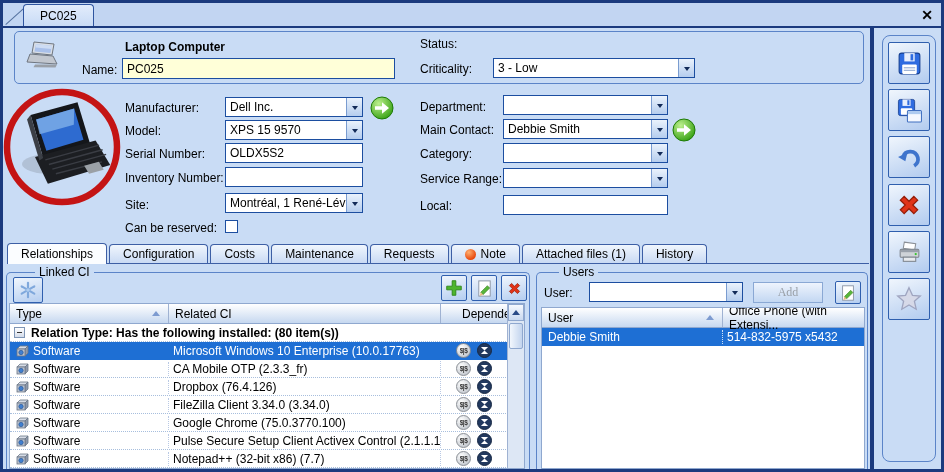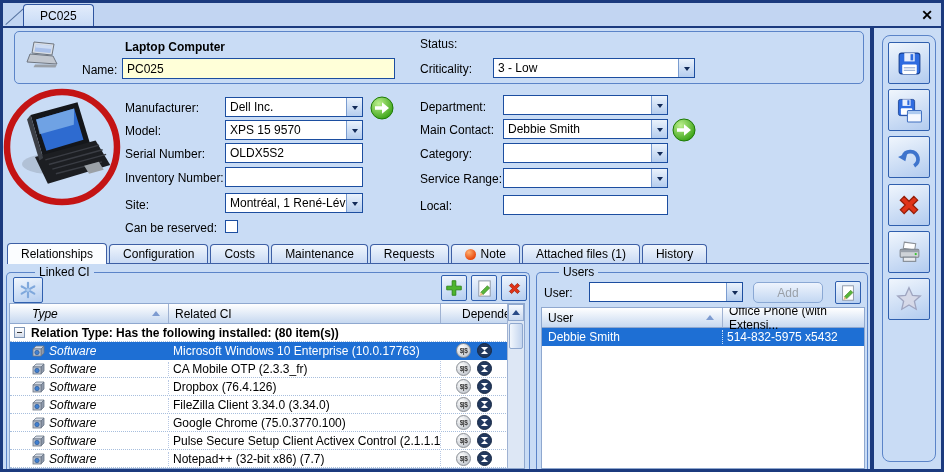--- a/index.html
+++ b/index.html
@@ -40,40 +40,40 @@
   .tab2 { height:19px; padding:0 13px; display:flex; align-items:center; gap:5px;
           background:linear-gradient(#f0f6fd,#c9daf4); border:1px solid #3d5fa5; border-bottom:none;
           border-radius:4px 4px 0 0; white-space:nowrap; }
   .tab2.active { height:21px; background:#fbfdff; margin-bottom:-1px; z-index:2; }
   .note-dot { width:11px; height:11px; border-radius:50%;
               background:radial-gradient(circle at 35% 30%, #ffb070, #e8490f 70%); }
   
   .icobtn { position:absolute; border:1px solid #2f5fae; border-radius:2px;
             background:linear-gradient(165deg,#f0f6fd,#b4cdf0);
             display:flex; align-items:center; justify-content:center; }
-  .addbtn { position:absolute; border:1px solid #8aa8d4; border-radius:5px;
+  .addbtn { position:absolute; border:1px solid #8aa8d4; border-radius:0;
             background:linear-gradient(#eef4fd,#c3d7f2); color:#9aa0a8;
-            display:flex; align-items:center; justify-content:center; }
+            display:flex; align-items:center; justify-content:center;font-family:Liberation Serif, serif; }
   
   .tbl { position:absolute; background:#fff; border:1px solid #8fa8cf; overflow:hidden; }
   .thead { display:flex; height:20px; background:linear-gradient(#ffffff,#c6d8f0);
            border-bottom:1px solid #8fa8cf; }
   .th { display:flex; align-items:center; padding:0 6px; position:relative; }
   .th + .th { border-left:1px solid #9fb2d2; }
   .sort-up { width:0; height:0; border:4px solid transparent; border-bottom:5px solid #7d9bd0;
              margin-left:auto; margin-right:2px; margin-top:-4px; }
   .grow { display:flex; align-items:center; height:18px; font-weight:bold;
           border-bottom:1px dotted #a7bedd; background:#fff; padding-left:4px; gap:6px; }
   .minus { width:11px; height:11px; border:1px solid #7e95b5; background:linear-gradient(#fff,#d4dcea);
            position:relative; flex:0 0 auto; }
   .minus::after { content:""; position:absolute; left:2px; top:4px; width:5px; height:1px; background:#333; }
   .trow { display:flex; align-items:center; height:18px; border-bottom:1px dotted #a7bedd; }
   .trow.sel { background:#1e6fd4; color:#fff; border-bottom-color:#1e6fd4; }
   .cell { padding:0 4px; white-space:nowrap; overflow:hidden; display:flex; align-items:center; gap:4px; }
-  .c-type { width:158px; padding-left:22px;font-style:italic; }
+  .c-type { width:158px; padding-left:6px; }
   .c-rel  { width:272px; border-left:1px dotted #b9c9e4; }
   .c-dep  { width:67px; justify-content:center; gap:6px; border-left:1px dotted #b9c9e4; }
   .trow.sel .c-rel, .trow.sel .c-dep { border-left-color:transparent; }
   .sis { width:15px; height:15px; border-radius:50%; flex:0 0 auto;
          background:radial-gradient(circle at 35% 30%,#ffffff,#b4bac2); border:1px solid #8a8f96;
          display:flex; align-items:center; justify-content:center;
          font-size:6.5px; font-weight:bold; color:#333; letter-spacing:-0.5px; }
   .swap { width:15px; height:15px; border-radius:50%; flex:0 0 auto; background:#22395f;
           border:1px solid #172844; display:flex; align-items:center; justify-content:center; }
   

